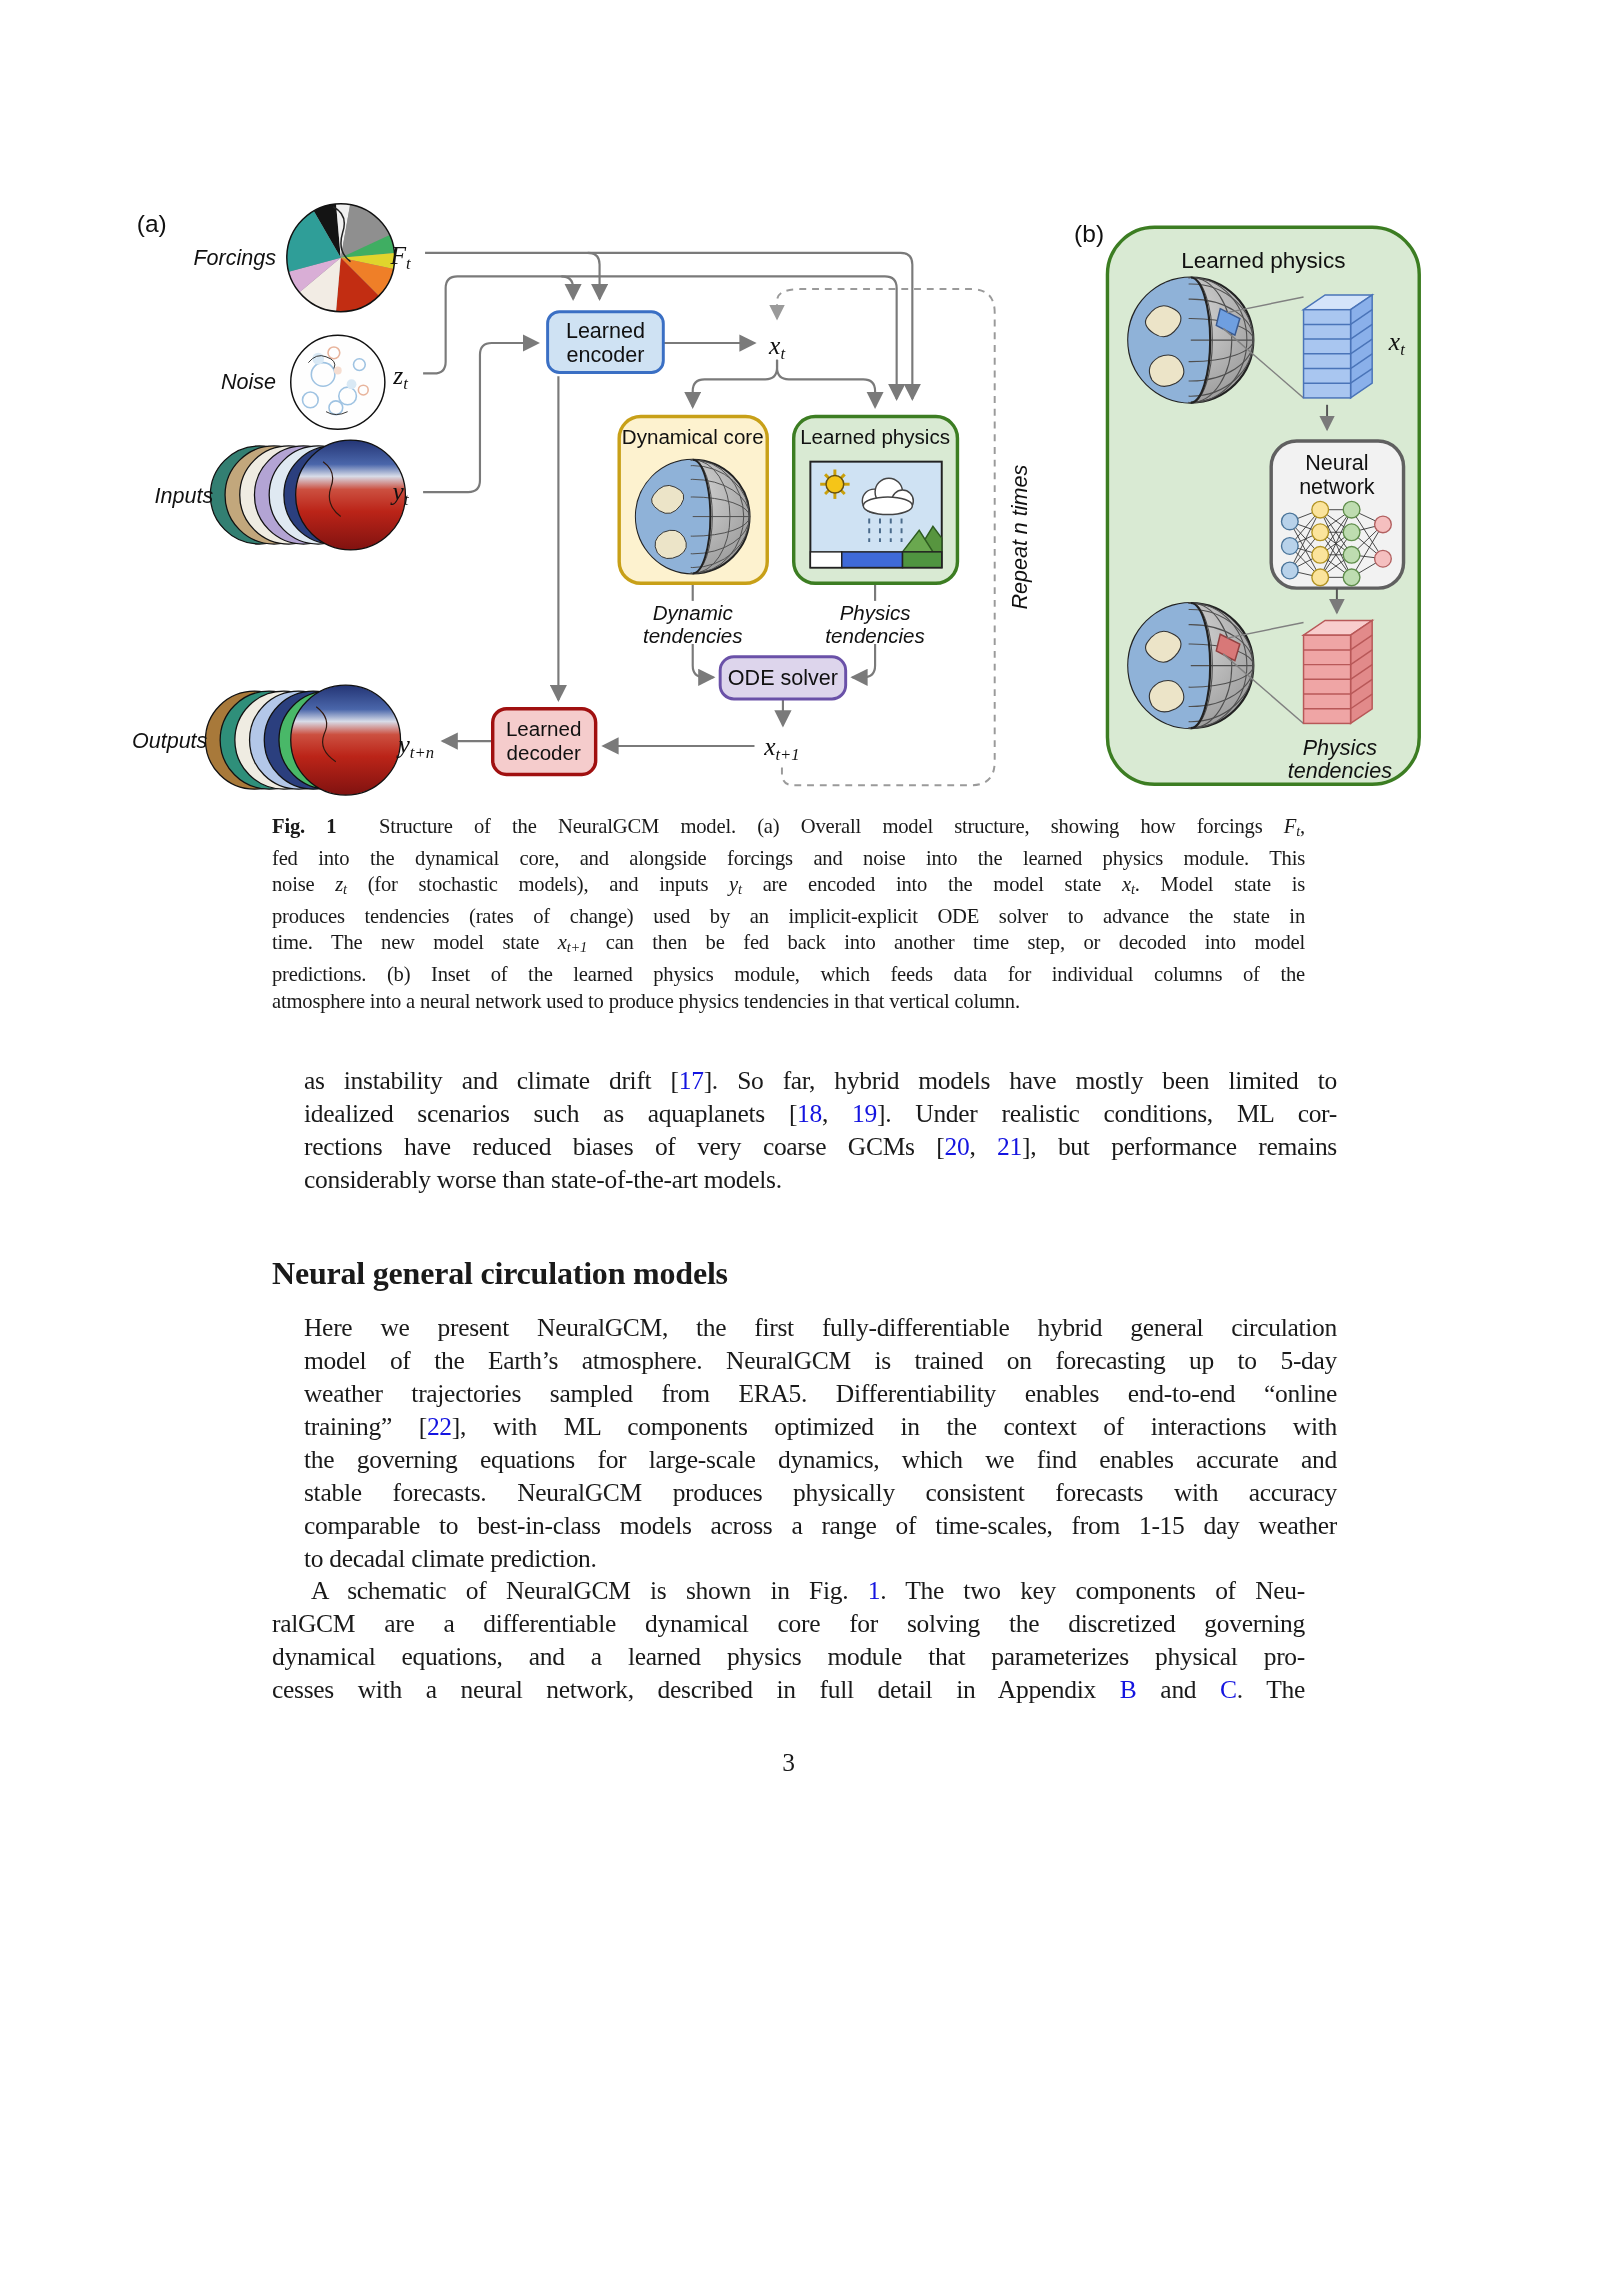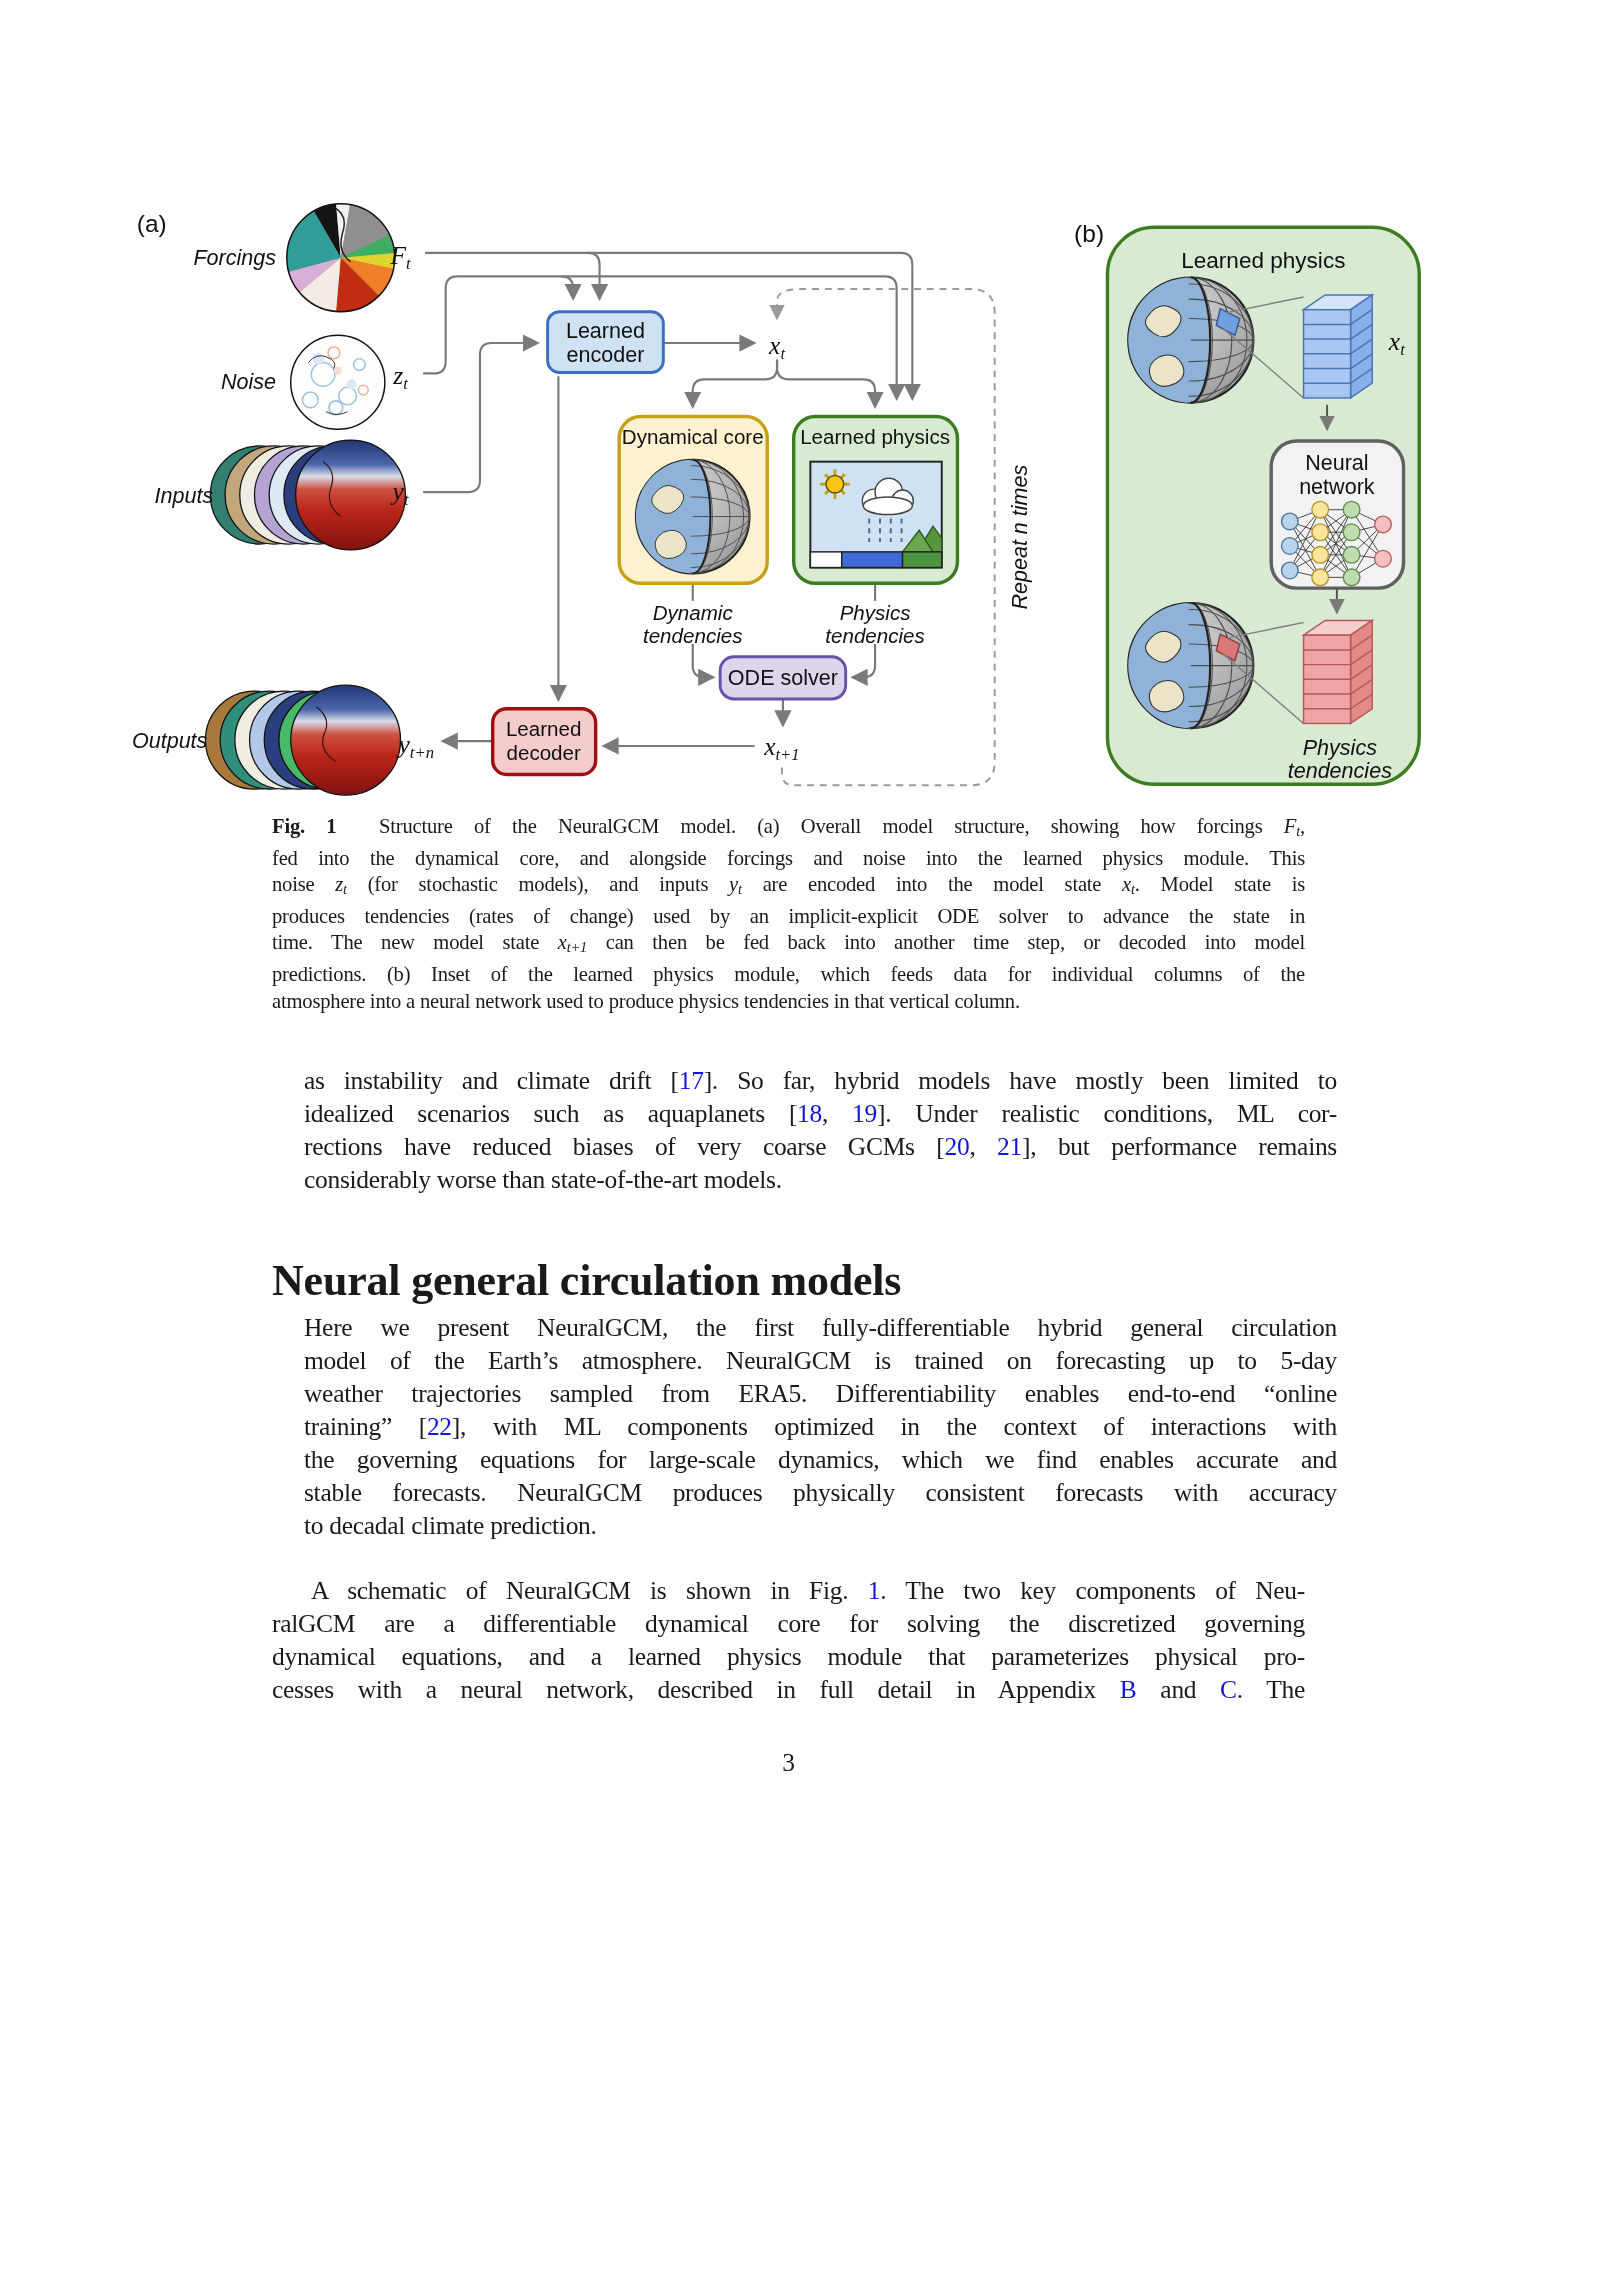--- a/index.html
+++ b/index.html
@@ -1,21 +1,21 @@
 <!DOCTYPE html>
 <html><head>
 <meta charset="utf-8">
 <style>
   html,body{margin:0;padding:0;background:#ffffff;}
   .page{position:relative;width:1621px;height:2293px;background:#fff;overflow:hidden;
         font-family:"Liberation Serif",serif;color:#1a1a1a;}
   .abs{position:absolute;}
   .cap{font-size:20.6px;line-height:26.5px;letter-spacing:-0.2px;}
   .body{font-size:25.5px;line-height:33px;letter-spacing:-0.3px;}
-  .h1{font-size:44px;font-weight:700;letter-spacing:-0.2px;}
+  .h1{font-size:32px;font-weight:700;letter-spacing:-0.2px;}
   .jl{text-align:justify;text-align-last:justify;font-family:Liberation Serif, serif;}
   .ll{text-align:center;text-align-last:left;}
   .ind{padding-left:39px;}
   span.b{font-weight:700;}
   span.c{color:#1414e0;}
   span.m{font-style:italic;}
   span.s{font-style:italic;font-size:70%;vertical-align:-0.22em;}
   .pageno{width:1033px;text-align:center;font-size:25.5px;}
   
   svg text{font-family:"Liberation Sans",sans-serif;fill:#111;}
@@ -377,20 +377,21 @@
 
   <div class="abs h1" style="left:272px;top:1255px;width:1033px;">Neural general circulation models</div>
 
   <div class="abs body" style="left:272px;top:1311px;width:1033px;margin-left:32px;">
       <div class="jl"><span>Here we present NeuralGCM, the first fully-differentiable hybrid general circulation</span></div>
       <div class="jl"><span>model of the Earth’s atmosphere. NeuralGCM is trained on forecasting up to 5-day</span></div>
       <div class="jl"><span>weather trajectories sampled from ERA5. Differentiability enables end-to-end “online</span></div>
       <div class="jl"><span>training” [</span><span class="c">22</span><span>], with ML components optimized in the context of interactions with</span></div>
       <div class="jl"><span>the governing equations for large-scale dynamics, which we find enables accurate and</span></div>
       <div class="jl"><span>stable forecasts. NeuralGCM produces physically consistent forecasts with accuracy</span></div>
+      <div class="jl"><span>comparable to best-in-class models across a range of time-scales, from 1-15 day weather</span></div>
       <div class="ll"><span>to decadal climate prediction.</span></div>
     </div>
 
   <div class="abs body" style="left:272px;top:1574px;width:1033px;">
       <div class="jl ind"><span>A schematic of NeuralGCM is shown in Fig. </span><span class="c">1</span><span>. The two key components of Neu-</span></div>
       <div class="jl"><span>ralGCM are a differentiable dynamical core for solving the discretized governing</span></div>
       <div class="jl"><span>dynamical equations, and a learned physics module that parameterizes physical pro-</span></div>
       <div class="jl"><span>cesses with a neural network, described in full detail in Appendix </span><span class="c">B</span><span> and </span><span class="c">C</span><span>. The</span></div>
     </div>
 

